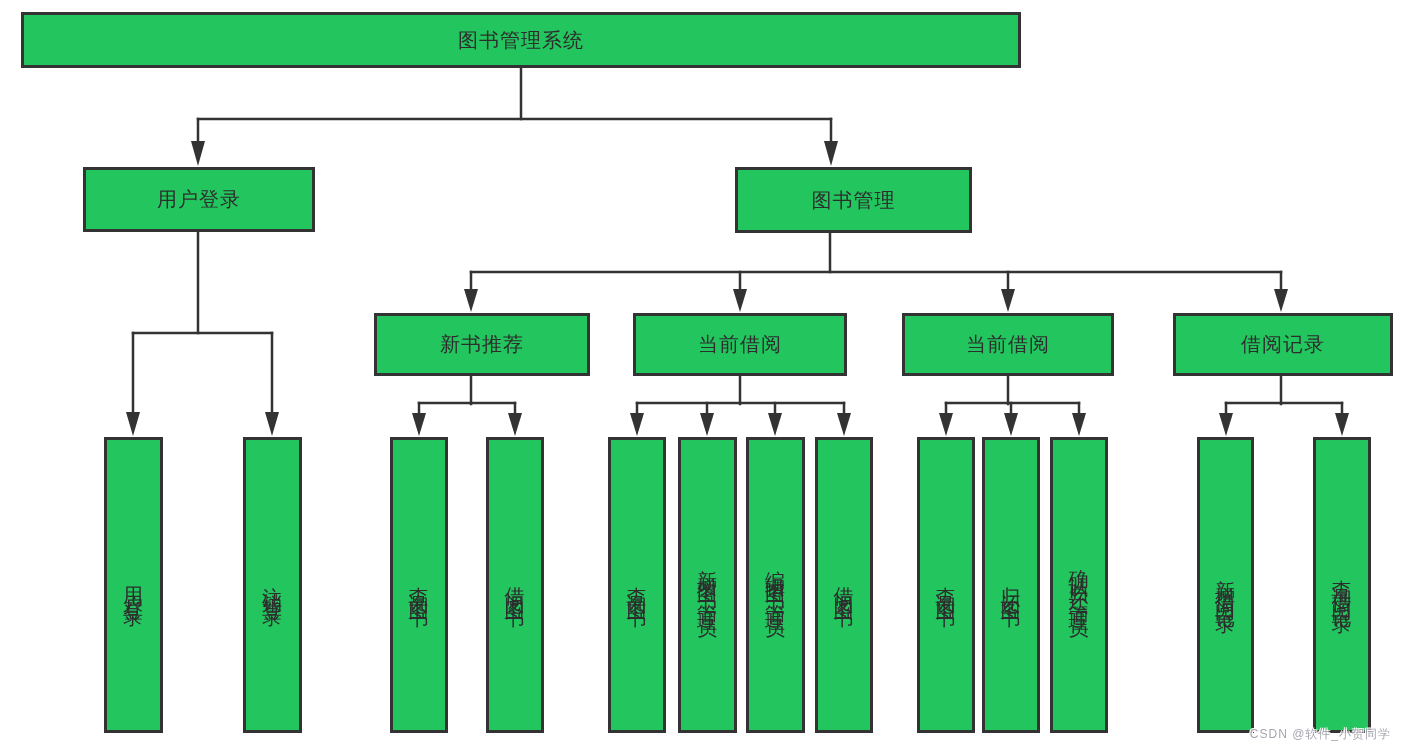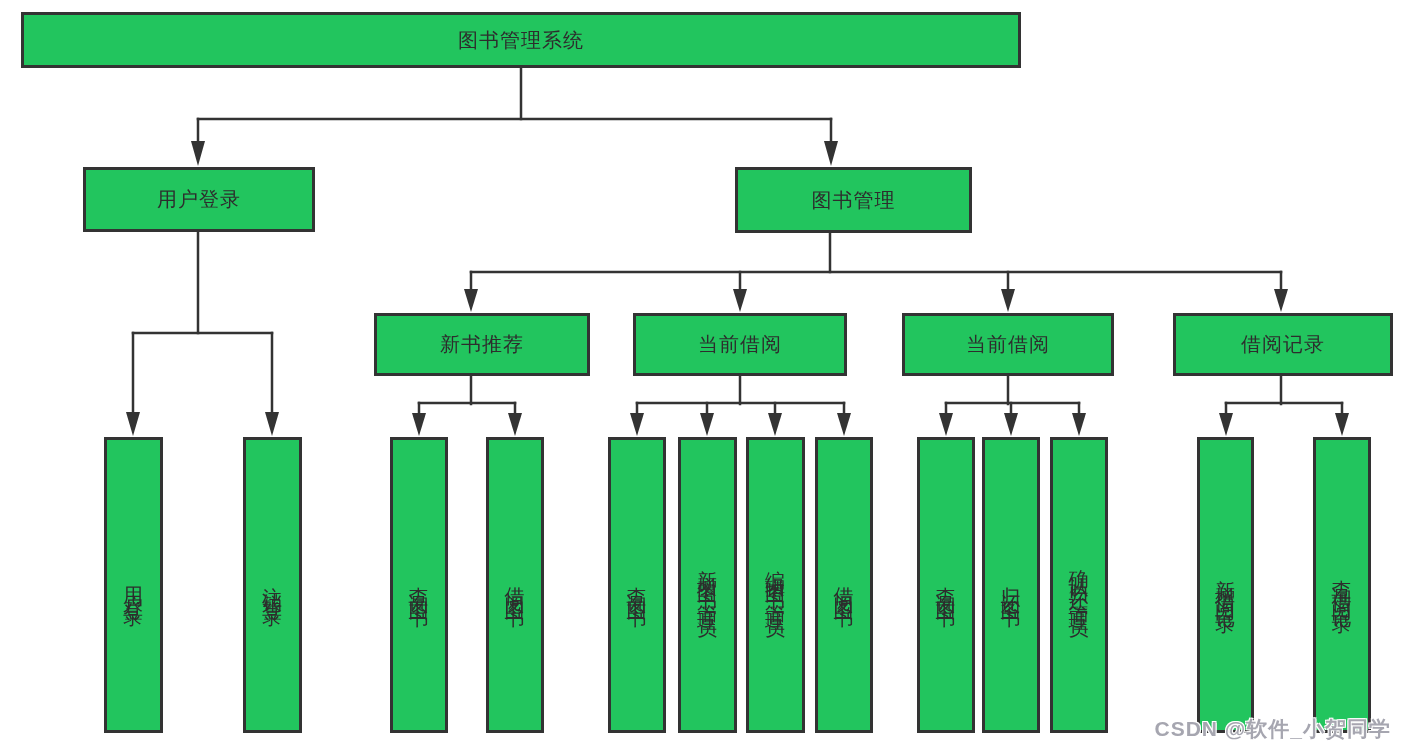--- a/index.html
+++ b/index.html
@@ -11,23 +11,22 @@
     box-sizing:border-box;display:flex;align-items:center;justify-content:center;
     color:#2d2d2d;
   }
   .node.h{font-size:20px;letter-spacing:1px;}
   .node.leaf .vtext{
     writing-mode:vertical-rl;text-orientation:upright;
     font-size:20px;letter-spacing:7px;line-height:1;color:#2d2d2d;
   }
   #watermark{
     position:absolute;z-index:5;right:14px;bottom:4px;
-    font-size:21px;color:#a6a6b0;letter-spacing:1px;white-space:nowrap;
+    font-size:12px;color:#a6a6b0;letter-spacing:1px;white-space:nowrap;
     text-shadow:-1px -1px 0 #ffffff,1px -1px 0 #ffffff,-1px 1px 0 #ffffff,1px 1px 0 #ffffff;
-    font-weight:bold;
   }
 </style>
 </head>
 <body>
 
 <div id="canvas">
 
   <svg id="wires" width="1405" height="747" viewBox="0 0 1405 747">
     <g stroke="#333333" stroke-width="2.5" stroke-linecap="square" fill="none">
 

